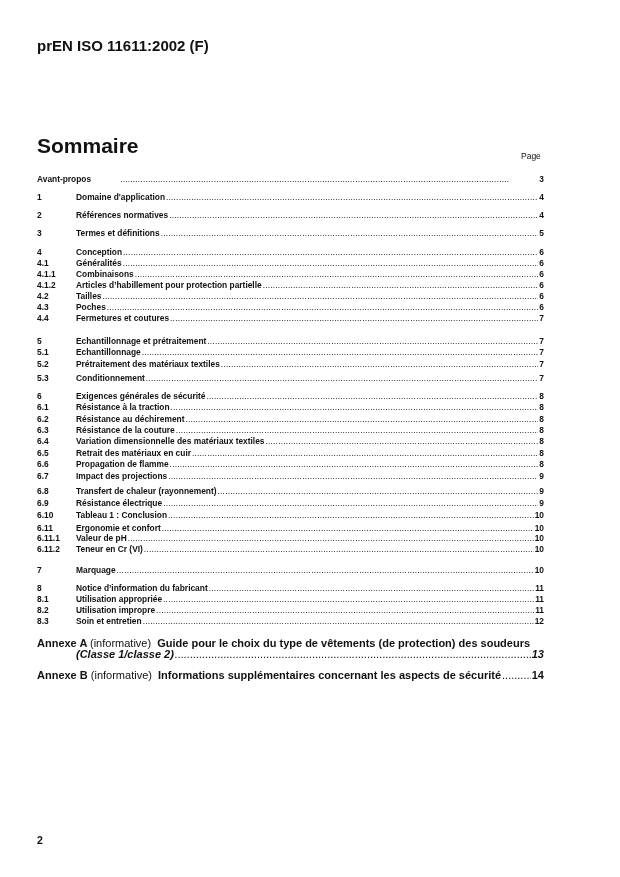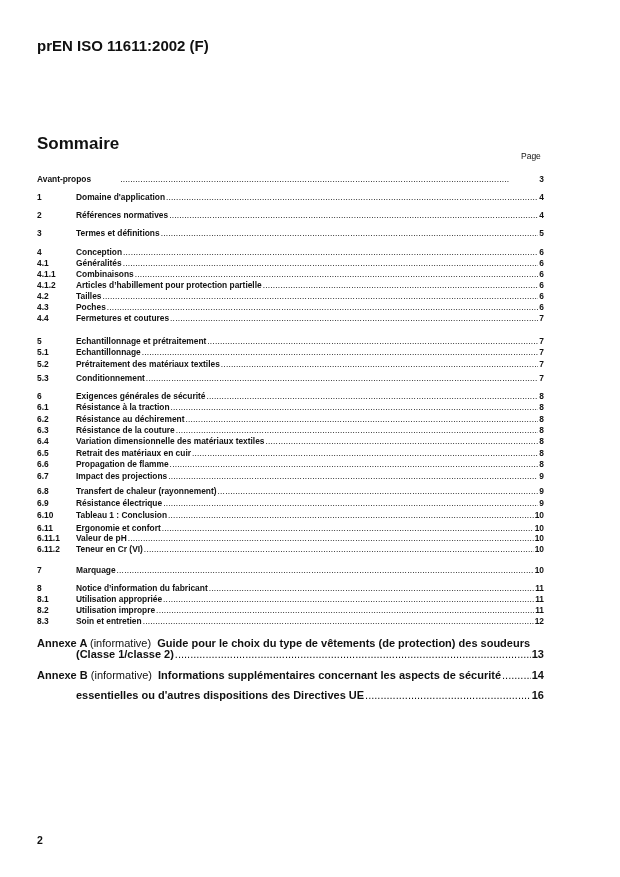--- a/index.html
+++ b/index.html
@@ -1,34 +1,34 @@
 <!DOCTYPE html>
 <html><head>
   <meta charset="utf-8">
   <style>
     html, body { margin: 0; padding: 0; background: #ffffff; }
     body { width: 620px; height: 877px; position: relative; overflow: hidden;
            font-family: "Liberation Sans", sans-serif; color: #111; }
     .doc-id { position: absolute; left: 37px; top: 37px; font-size: 15px; font-weight: bold; }
-    .toc-title { position: absolute; left: 37px; top: 134px; font-size: 17px; font-weight: bold; }
+    .toc-title { position: absolute; left: 37px; top: 134px; font-size: 21px; font-weight: bold; }
     .page-col { position: absolute; left: 521px; top: 139px; font-size: 8.5px; margin-top: 12px; }
     .page-number { position: absolute; left: 37px; top: 834px; font-size: 10.5px; font-weight: bold; }
     .row { position: absolute; left: 37px; width: 507px; height: 11px; font-size: 8.4px; font-weight: bold;
            line-height: 11px; white-space: nowrap; }
     .row .num { position: absolute; left: 0; top: 0; }
     .row .entry { position: absolute; left: 39px; right: 0; top: 0; display: flex; align-items: baseline; }
     .row.full .entry { left: 0; gap: 28px; }
     .row .text { flex: 0 0 auto; }
     .row .leader { flex: 1 1 auto; overflow: hidden; margin: 0 1px; letter-spacing: 0.2px; font-weight: normal; }
     .row .leader::before { content: "........................................................................................................................................................................................................................................................................................................"; }
     .row .pg { flex: 0 0 auto; }
     .annex { position: absolute; left: 37px; width: 507px; font-size: 11px; font-weight: bold; line-height: 11px; white-space: nowrap; }
     .annex .line1 { display: block; }
     .annex .label-info { font-weight: normal; }
-    .annex .line2 { display: flex; align-items: flex-end; padding-left: 39px; }
+    .annex .line2 { display: flex; align-items: flex-end; padding-left: 39px; font-style: italic; }
     .annex .line2 .leader { flex: 1 1 auto; overflow: hidden; margin: 0 1px; font-weight: normal; }
     .annex .line2 .leader::before { content: "........................................................................................................................................................................................................................................................................................................"; }
     .annex.single { display: flex; align-items: center; }
     .annex.single .leader { flex: 1 1 auto; overflow: hidden; margin: 0 1px; font-weight: normal; }
     .annex.single .leader::before { content: "........................................................................................................................................................................................................................................................................................................"; }
   </style>
 </head>
 <body>
 
 <div>
@@ -323,22 +323,17 @@
           <span class="leader"></span>
           <span>13</span>
         </span>
     </div>
 
     <div class="annex single" style="top:670px">
       <span>Annexe B</span>&nbsp;<span class="label-info">(informative)</span>&nbsp;&nbsp;<span>Informations supplémentaires concernant les aspects de sécurité</span><span class="leader"></span><span>14</span>
     </div>
 
     <div class="annex" style="top:690px">
-      <span class="line2">
-          <span>essentielles ou d'autres dispositions des Directives UE</span>
-          <span class="leader"></span>
-          <span>16</span>
-        </span>
     </div>
   </div>
 
   <div class="page-number">2</div>
 </div>
 
 </body></html>

